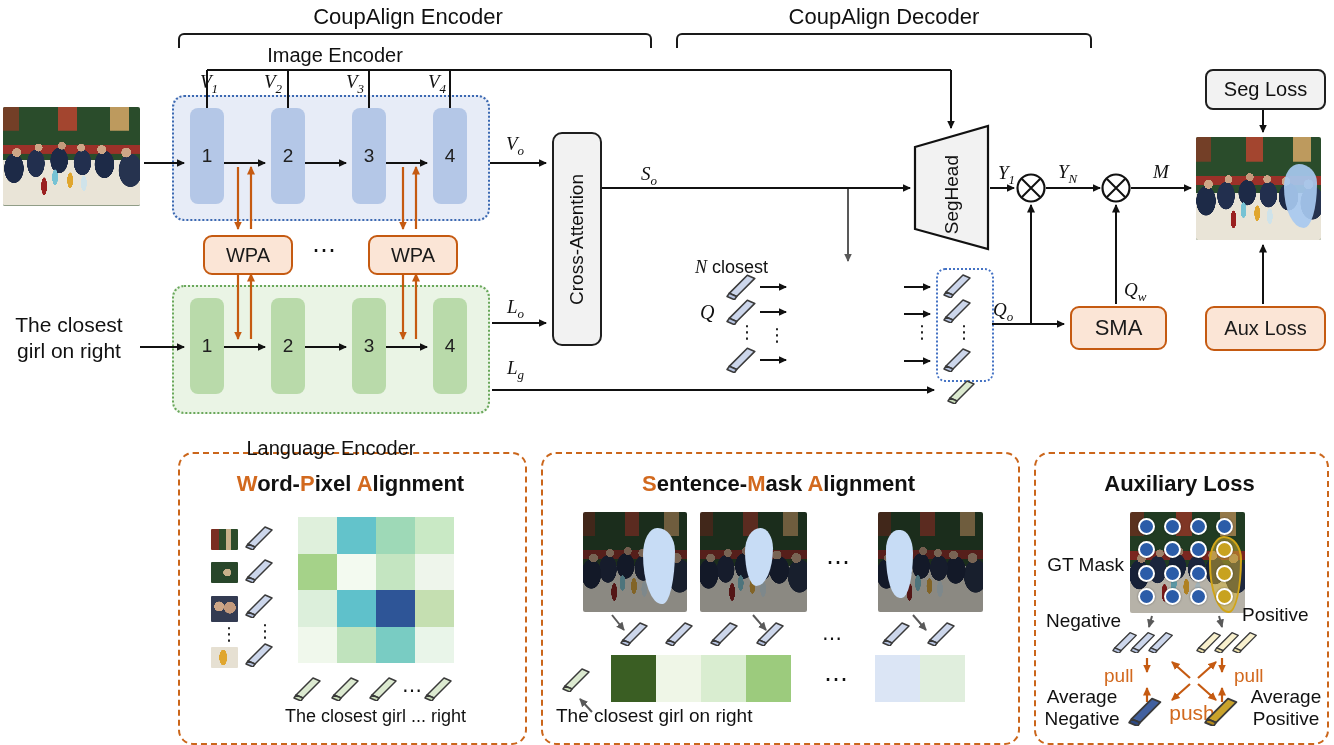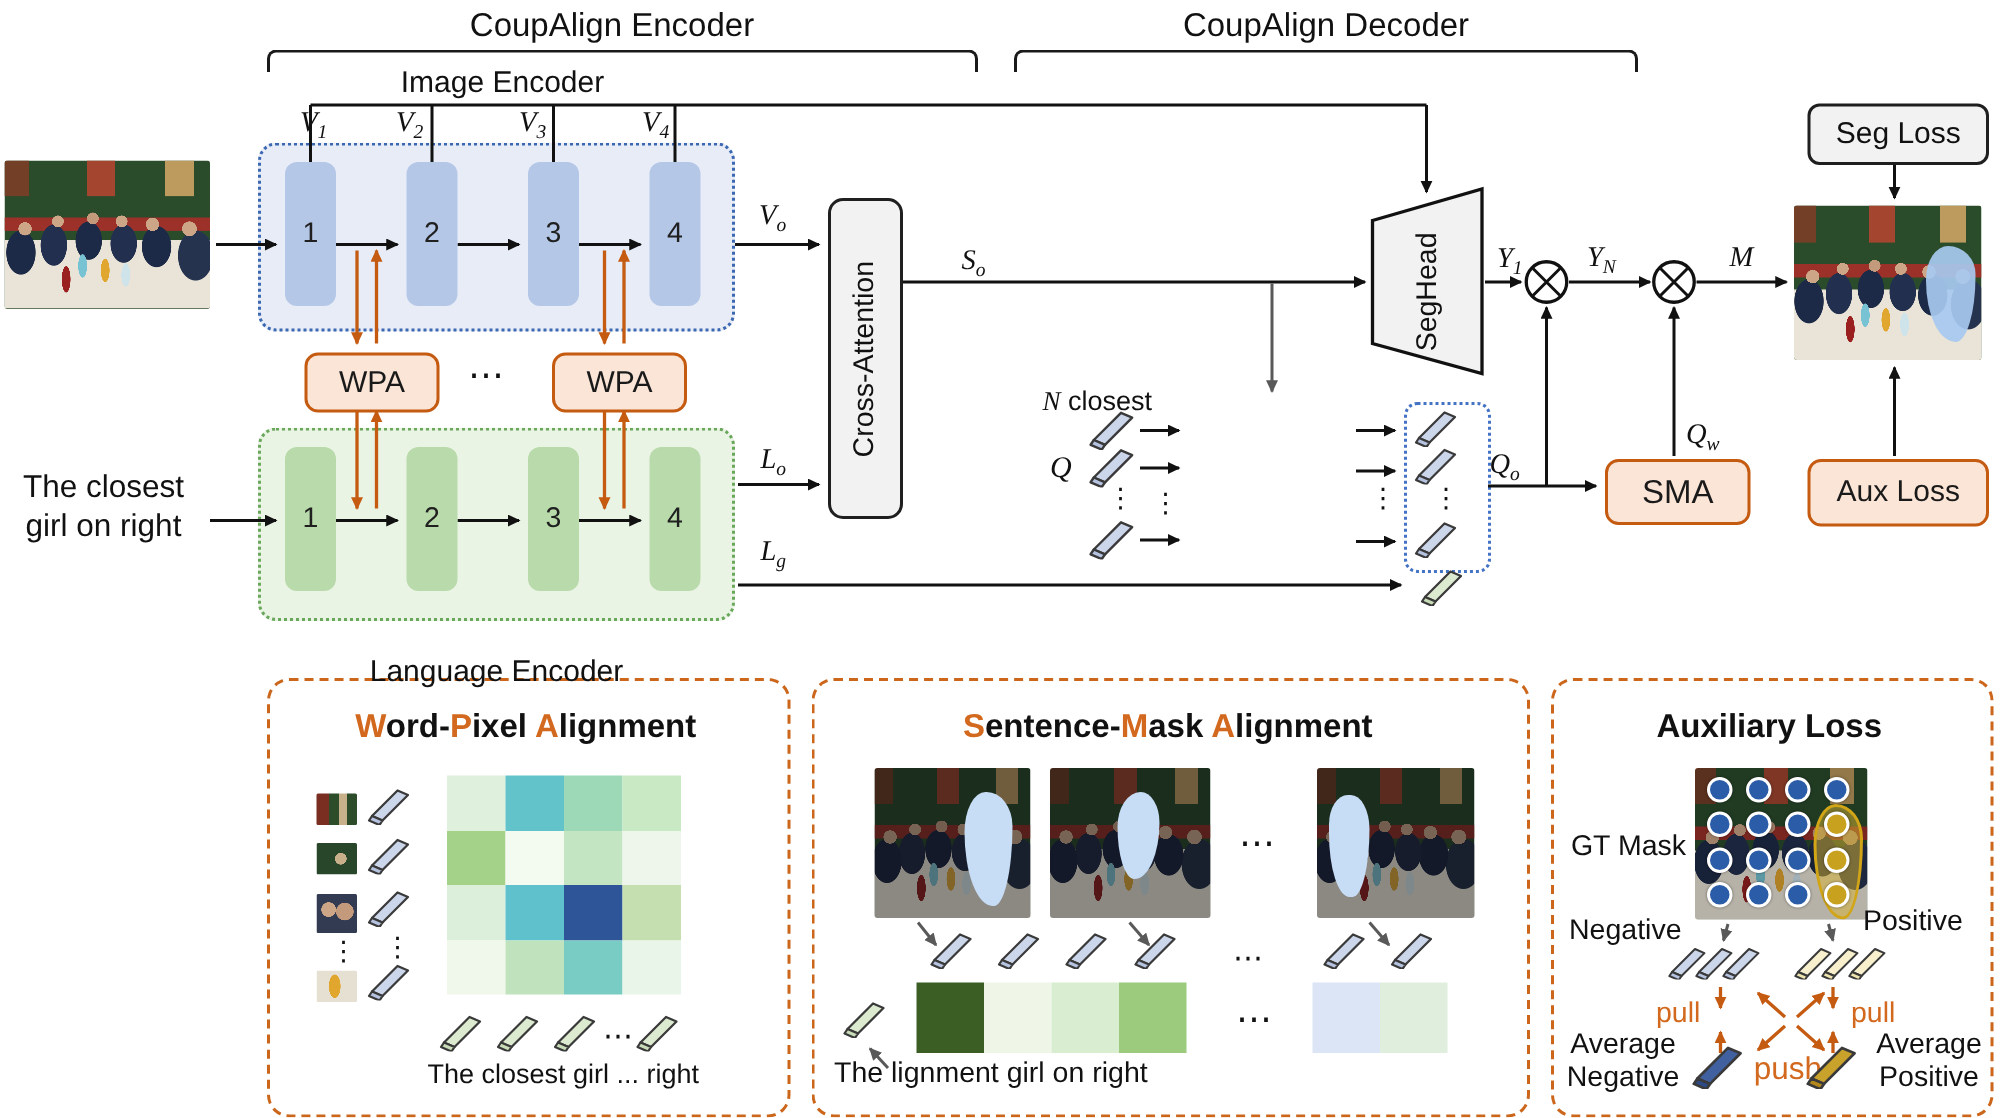--- a/index.html
+++ b/index.html
@@ -291,21 +291,21 @@
     </div>
   <div class="abs dots-h" style="left:824px;top:665px">⋯</div>
   <div class="abs cellrow" style="left:875px;top:655px">
       <div style="background: rgb(219, 229, 245);"></div>
       <div style="background: rgb(224, 238, 221);"></div>
     </div>
   <span class="abs tok" style="left:562px;top:666px"><svg width="30" height="26" viewBox="0 0 30 26">
         <polygon points="3,20 20,3 27,6 10,23" fill="#dcead0" stroke="#3a3a3a" stroke-width="1.5" stroke-linejoin="round"></polygon>
         <polygon points="3,20 10,23 8,26 1,23" fill="#c8dcb8" stroke="#3a3a3a" stroke-width="1.5" stroke-linejoin="round"></polygon>
       </svg></span>
-  <div class="abs z3" style="left:556px;top:705px;font-size:19px;white-space:nowrap">The lignment girl on right</div>
+  <div class="abs z3" style="left:556px;top:705px;font-size:19px;white-space:nowrap">The closest girl on right</div>
 
   <div class="abs z1 panel" style="left:1034px;top:452px;width:291px;height:289px"></div>
   <div class="abs ptitle ctr" style="left:1044px;top:471px;width:271px">Auxiliary Loss</div>
   <div class="abs img" style="left:1130px;top:512px;width:115px;height:101px">
     <div class="scene dim2"></div>
     <div class="blob" style="left:69%;top:24%;width:25%;height:72%;background:rgba(216,180,52,.5);border:2px solid #d2a517"></div>
   </div>
   <div class="abs mgrid" style="left:1133px;top:515px;width:104px;height:93px">
       <span class="mcircle" style="background: rgb(43, 92, 168);"></span>
       <span class="mcircle" style="background: rgb(43, 92, 168);"></span>

